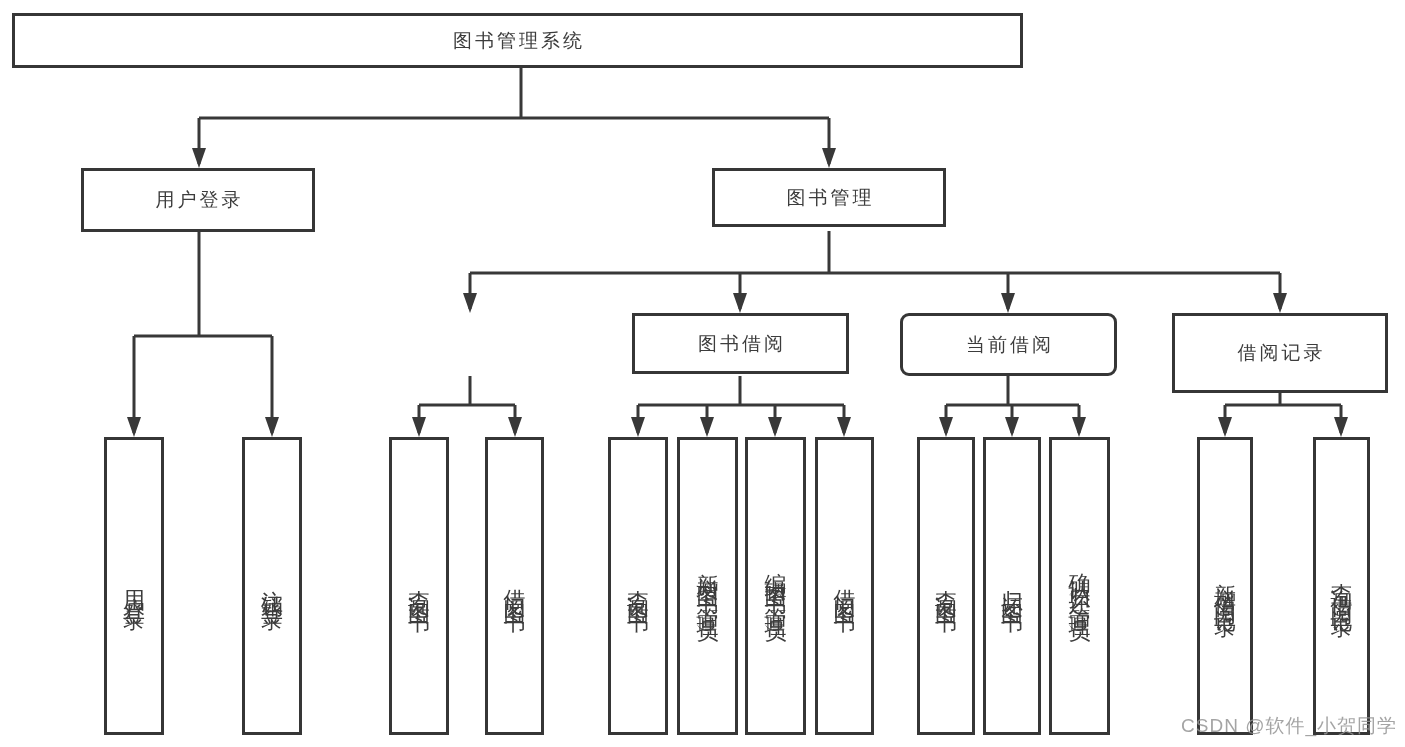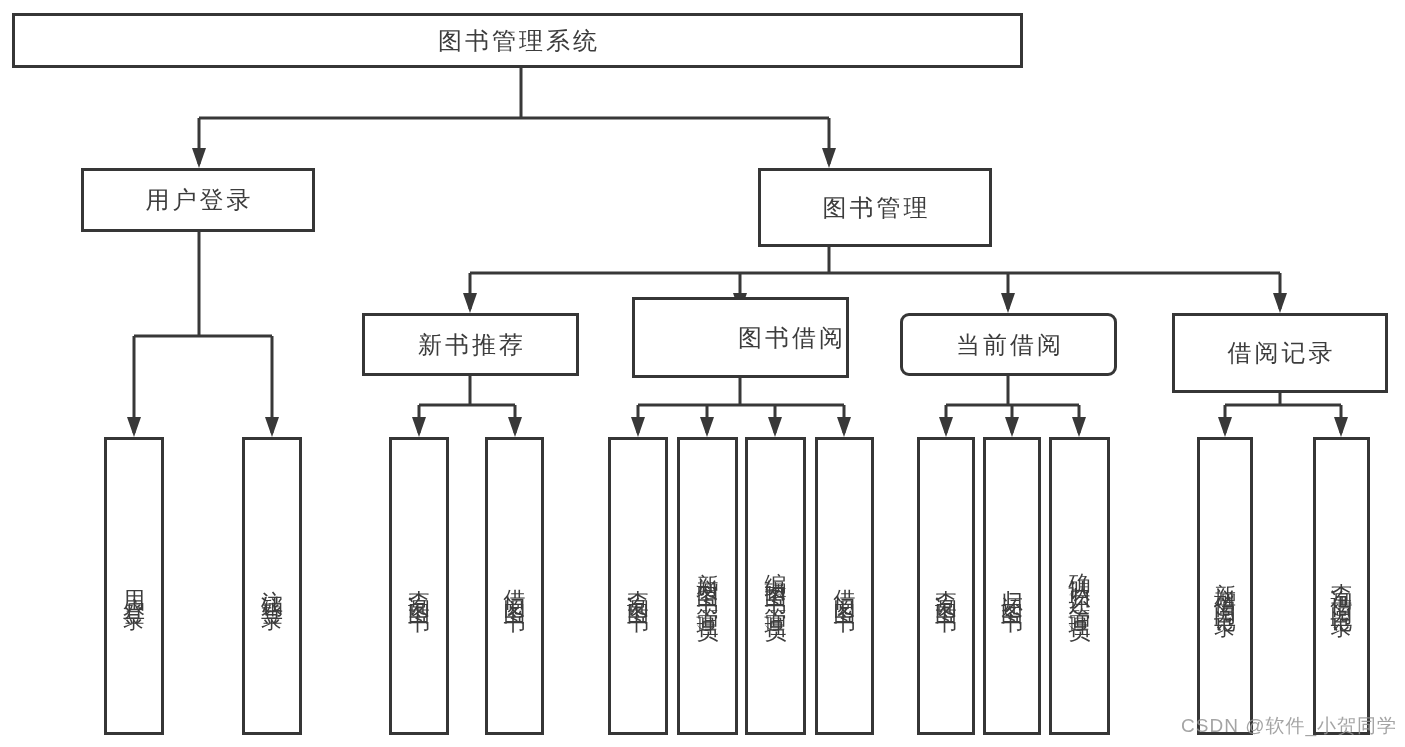--- a/index.html
+++ b/index.html
@@ -25,21 +25,21 @@
     border: 3px solid #363636;
     display: flex;
     align-items: center;
     justify-content: center;
   }
   .node .lbl {
     color: #3c3c3c;
     user-select: none;
   }
   .node.h .lbl {
-    font-size: 24px;
+    font-size: 19px;
     letter-spacing: 3px;
     white-space: nowrap;
     text-indent: 3px;
   }
   .node.v .lbl {
     writing-mode: vertical-rl;
     text-orientation: mixed;
     font-size: 22px;
     letter-spacing: 7px;
     line-height: 1.1;
@@ -93,28 +93,25 @@
     </g>
   </svg>
 
   <div class="node h" style="left:12px; top:13px; width:1011px; height:55px;">
     <span class="lbl">图书管理系统</span>
   </div>
 
   <div class="node h" style="left:81px; top:168px; width:234px; height:64px;">
     <span class="lbl">用户登录</span>
   </div>
-  <div class="node h" style="left:712px; top:168px; width:234px; height:79px;margin-left:46px;">
+  <div class="node h" style="left:712px; top:168px; width:234px; height:59px;">
     <span class="lbl">图书管理</span>
   </div>
 
-  <div class="node h" style="left:362px; top:313px; width:217px; height:63px;">
-    <span class="lbl">新书推荐</span>
-  </div>
-  <div class="node h" style="left:632px; top:297px; width:217px; height:81px;justify-content:flex-end;">
+  <div class="node h" style="left:632px; top:313px; width:217px; height:61px;">
     <span class="lbl">图书借阅</span>
   </div>
   <div class="node h" style="left:900px; top:313px; width:217px; height:63px;border-radius:9px;">
     <span class="lbl">当前借阅</span>
   </div>
   <div class="node h" style="left:1172px; top:313px; width:216px; height:80px;">
     <span class="lbl">借阅记录</span>
   </div>
 
   <div class="node v" style="left:104px; top:437px; width:60px; height:298px;">

